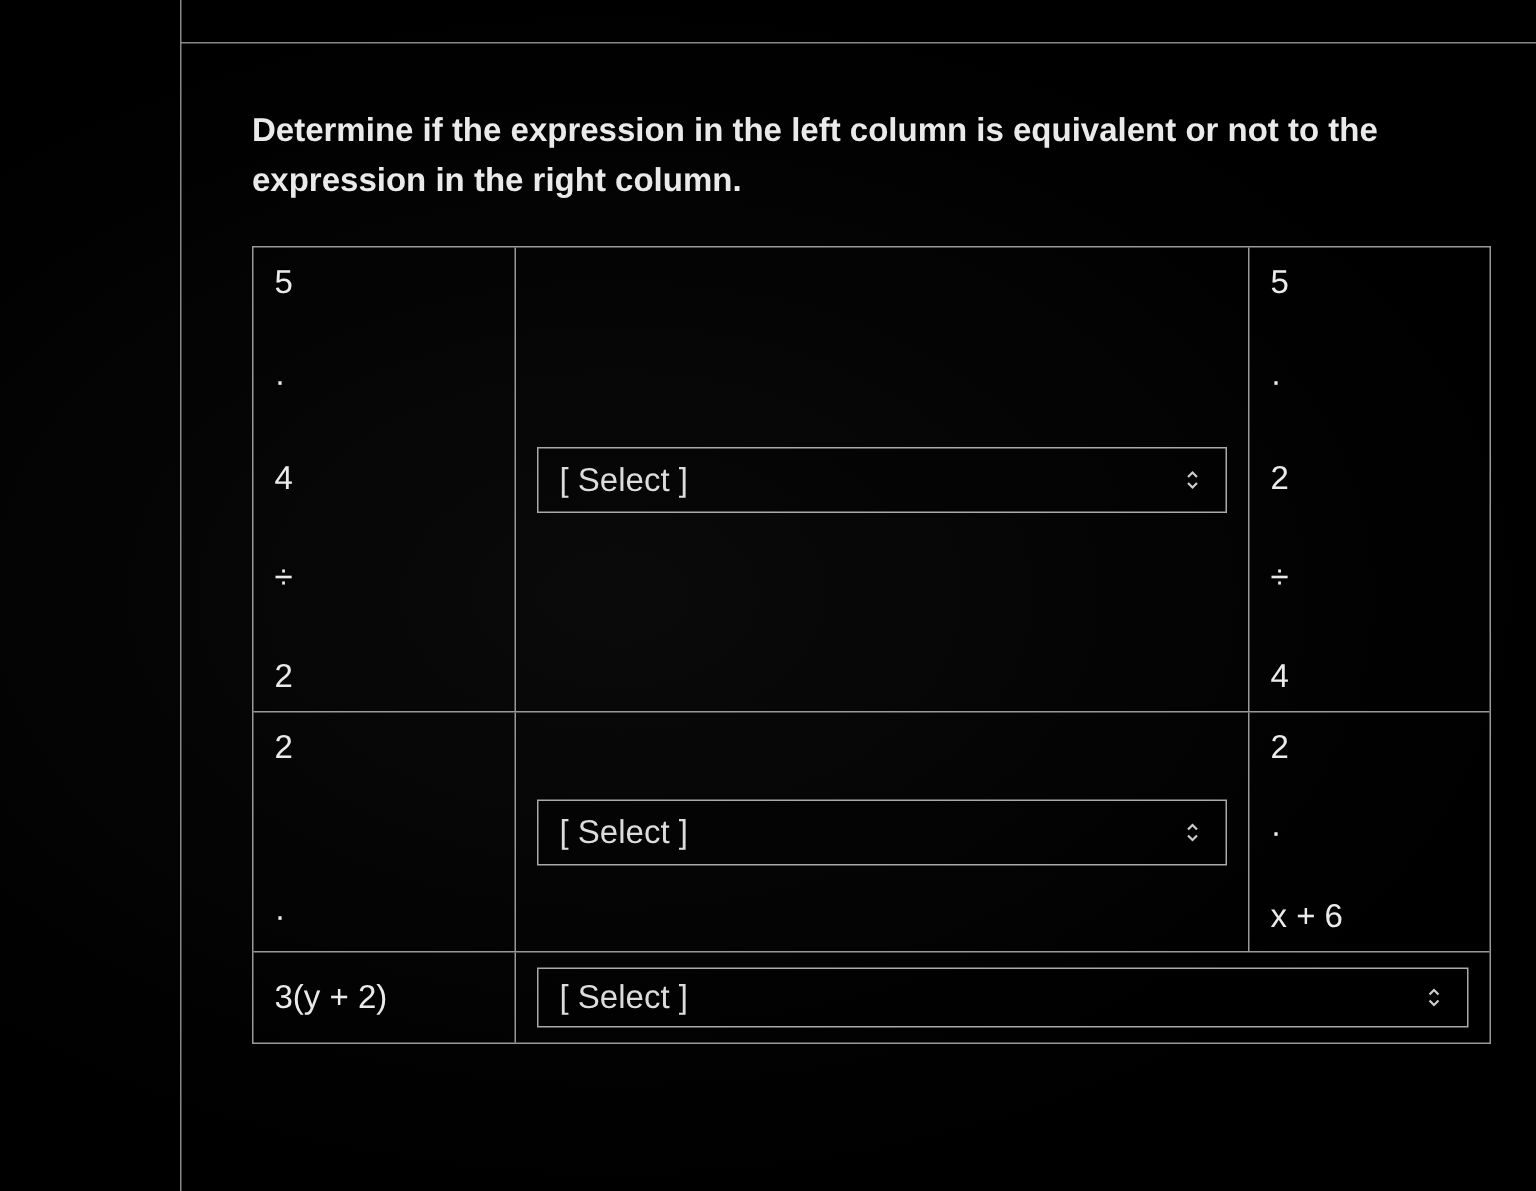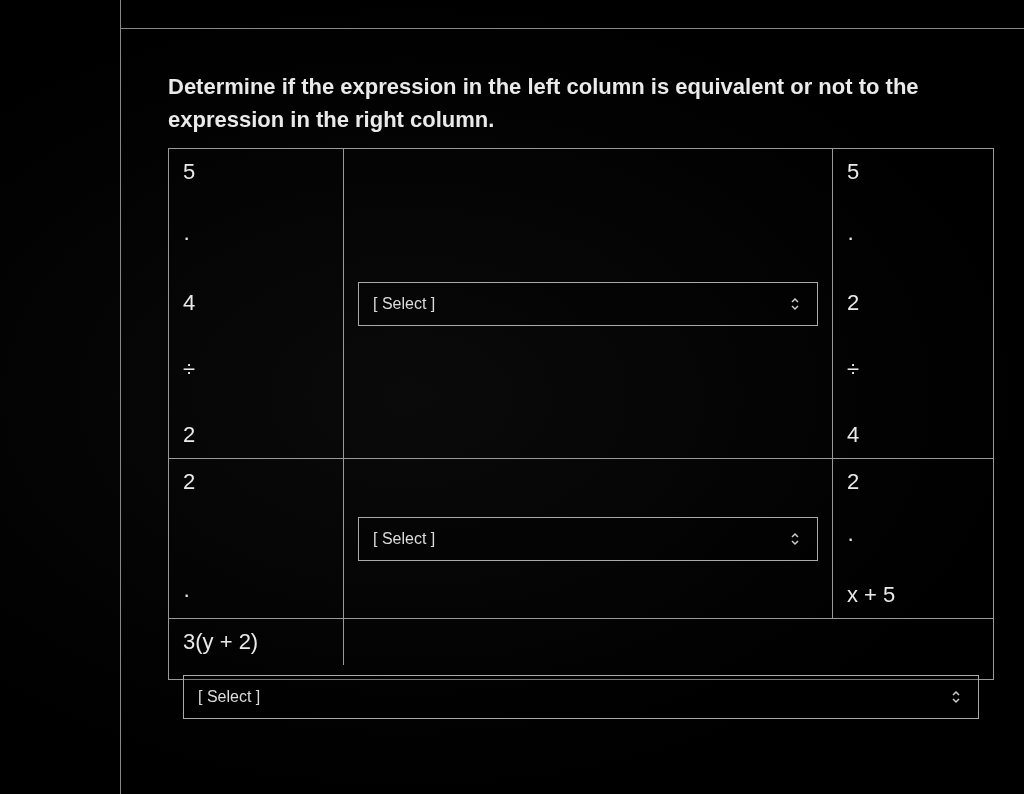--- a/index.html
+++ b/index.html
@@ -34,38 +34,37 @@
     }
     .content-area {
       position: absolute;
       top: 70px;
       left: 168px;
       right: 30px;
     }
     .instruction {
       font-size: 22px;
       line-height: 1.5;
-      margin-bottom: 12px;
+      margin-bottom: 28px;
       color: #eaeaea;
     }
     .instruction b {
       font-weight: bold;
     }
     .grid {
       border: 1px solid #999;
       border-collapse: collapse;
       width: 100%;
     }
     .grid-row {
       display: flex;
       border-bottom: 1px solid #999;
     }
     .grid-row:last-child {
       border-bottom: none;
-      flex-direction: column;
     }
     .cell {
       border-right: 1px solid #999;
       padding: 10px 14px;
       display: flex;
       flex-direction: column;
       justify-content: center;
     }
     .cell:last-child {
       border-right: none;
@@ -117,21 +116,21 @@
       color: #eaeaea;
     }
     .select-box {
       border: 1px solid #aaa;
       background: rgba(0,0,0,0.2);
       height: 44px;
       display: flex;
       align-items: center;
       justify-content: space-between;
       padding: 0 14px;
-      font-size: 16px;
+      font-size: 22px;
       color: #dcdcdc;
       cursor: pointer;
     }
     .select-icon {
       width: 16px;
       height: 16px;
       display: flex;
       align-items: center;
       justify-content: center;
     }
@@ -200,21 +199,21 @@
               <path d="M2 5 L5 2 L8 5"></path>
               <path d="M2 9 L5 12 L8 9"></path>
             </svg>
           </span>
         </div>
       </div>
       <div class="cell right-col">
         <div class="expr-med">
           <span>2</span>
           <span>·</span>
-          <span>x + 5</span>
+          <span>x + 6</span>
         </div>
       </div>
     </div>
 
     <div class="grid-row row-short">
       <div class="cell left-col">
         <span class="expr-inline">3(y + 2)</span>
       </div>
       <div class="cell mid-col">
         <div class="select-box">

